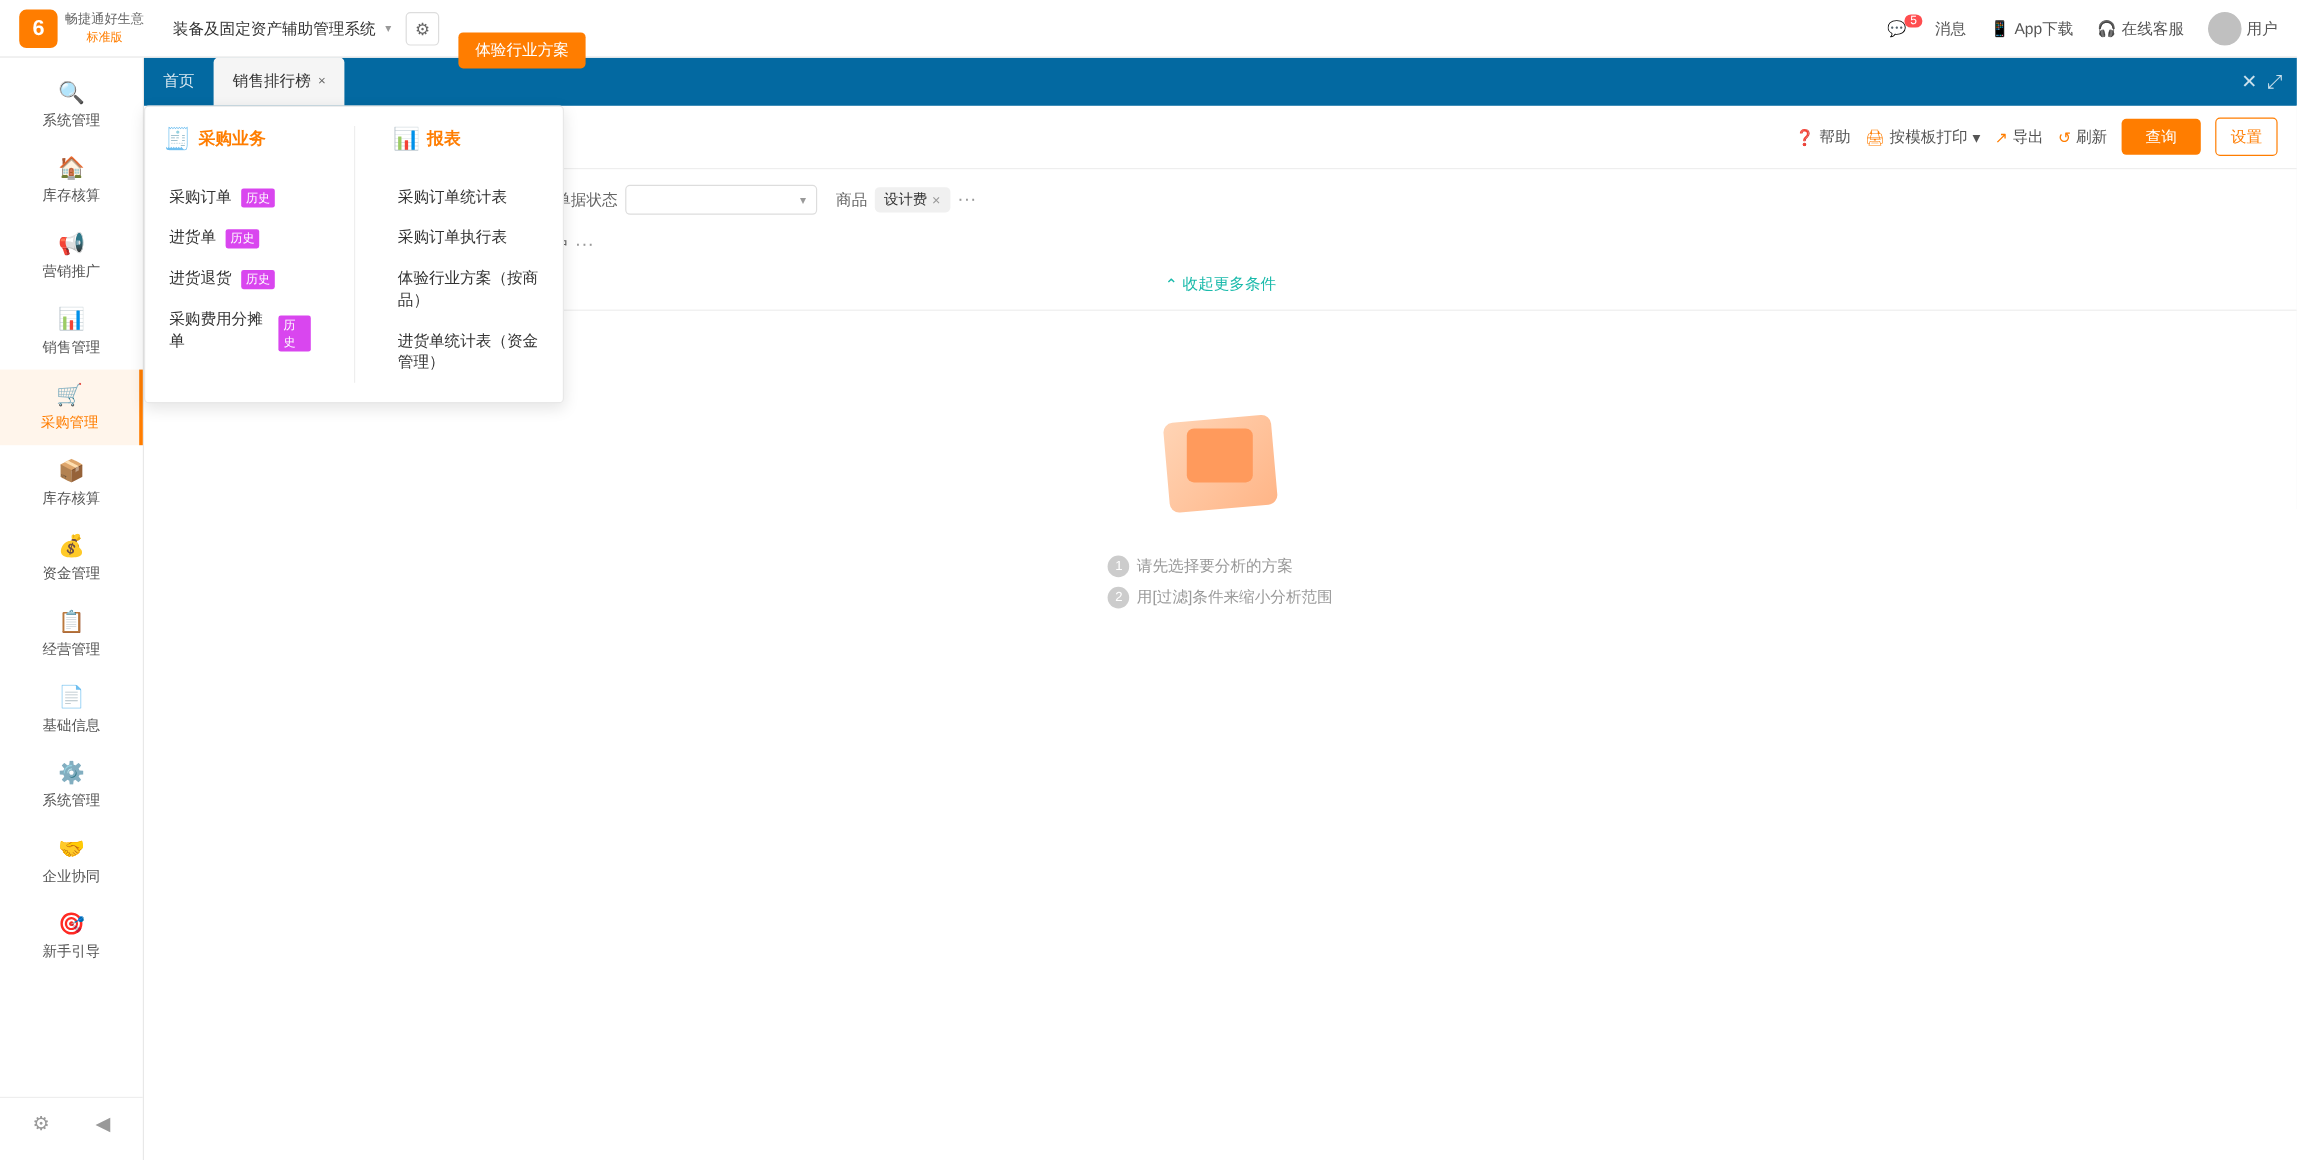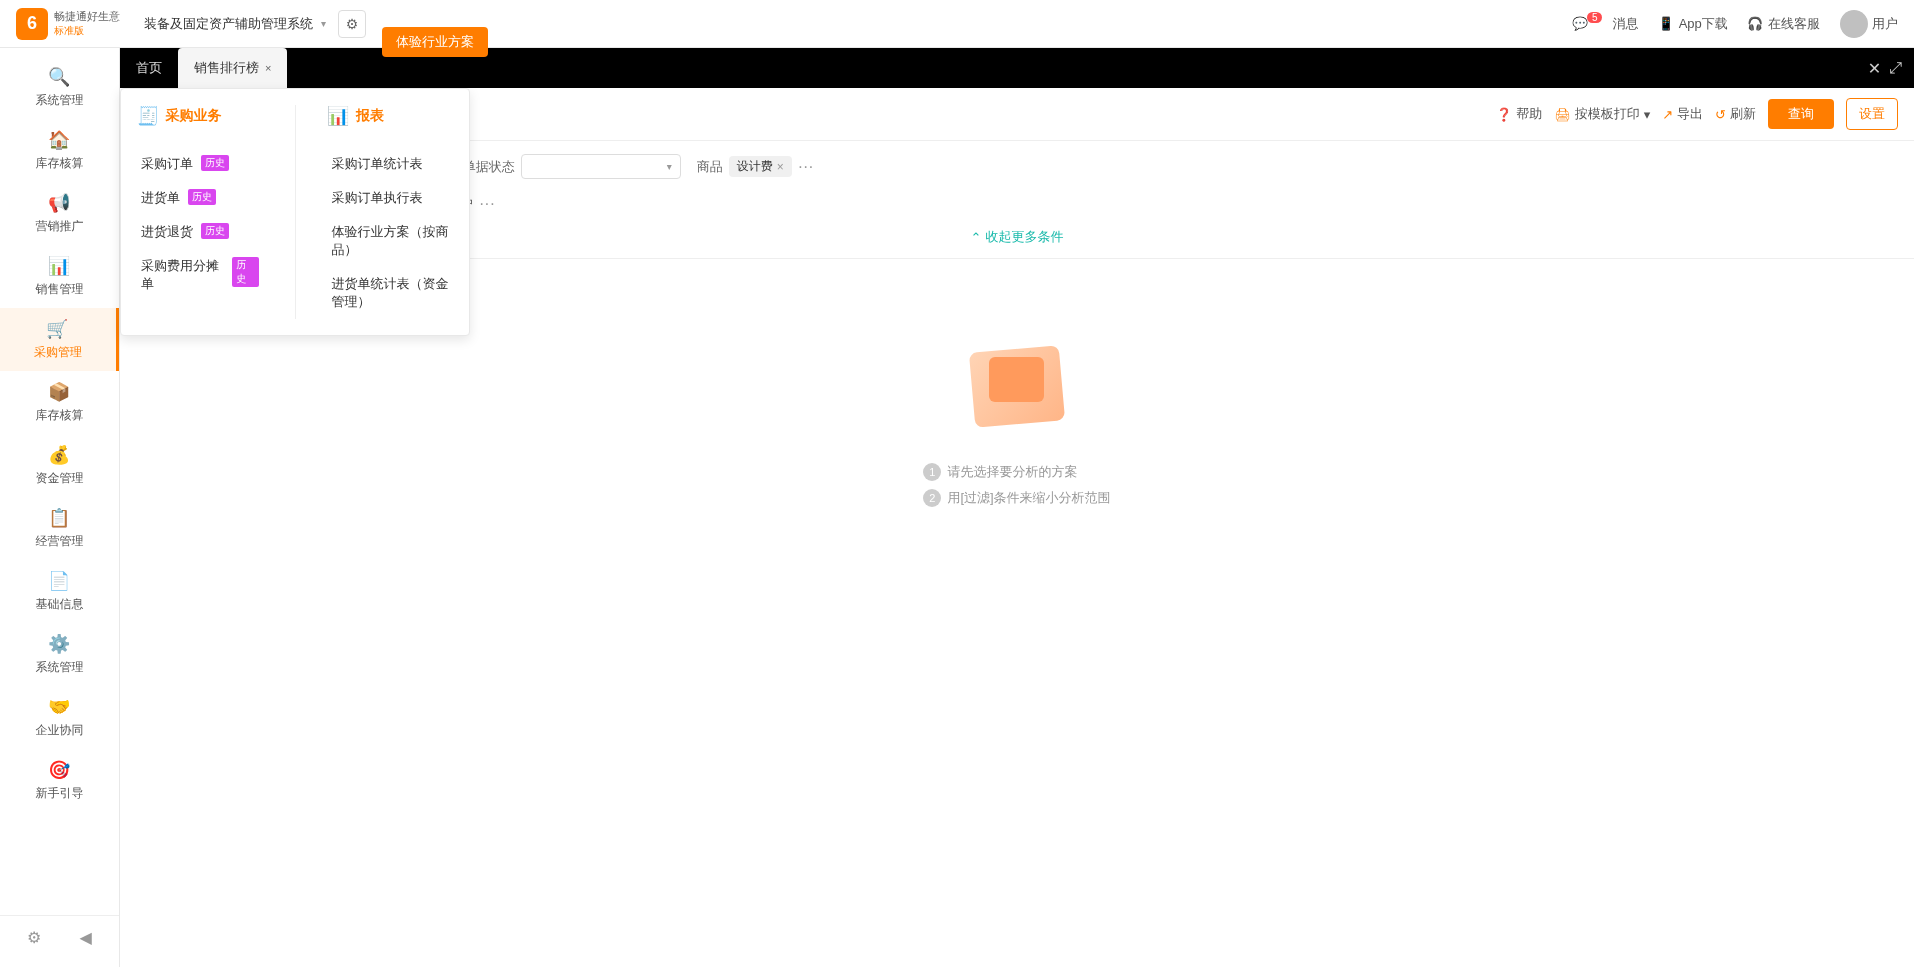--- a/index.html
+++ b/index.html
@@ -24,21 +24,21 @@
       gap: 6px;
     }
     .logo-icon {
       width: 32px; height: 32px;
       background: #ff7d00;
       border-radius: 6px;
       display: flex; align-items: center; justify-content: center;
       color: white; font-size: 18px; font-weight: bold;
     }
     .logo-text { font-size: 11px; color: #666; line-height: 1.3; }
-    .logo-badge { font-size: 10px; color: #ff7d00; }
+    .logo-badge { font-size: 10px; color: #ff7d00; text-align: center; }
     .top-bar-system {
       display: flex; align-items: center; gap: 8px;
       font-size: 13px; color: #333; margin-left: 8px;
     }
     .system-title { font-size: 13px; color: #333; }
     .dropdown-arrow { color: #999; font-size: 10px; cursor: pointer; }
     .gear-btn {
       width: 28px; height: 28px;
       border: 1px solid #ddd; border-radius: 4px;
       display: flex; align-items: center; justify-content: center;
@@ -103,21 +103,21 @@
       padding: 12px 8px;
       border-top: 1px solid #eee;
     }
     .sidebar-bottom-btn { cursor: pointer; color: #999; font-size: 16px; }
 
     
     .tab-bar {
       position: fixed;
       top: 48px; left: 120px; right: 0;
       height: 40px;
-      background: #000000;
+      background: #0369a1;
       display: flex;
       align-items: center;
       z-index: 80;
     }
     .tab-item {
       height: 40px;
       padding: 0 16px;
       display: flex; align-items: center;
       cursor: pointer;
       font-size: 13px;
@@ -264,21 +264,21 @@
     }
     .dropdown-col { flex: 1; }
     .dropdown-col-header {
       display: flex; align-items: center; gap: 6px;
       font-size: 14px; font-weight: bold; color: #ff7d00;
       margin-bottom: 12px;
       padding-bottom: 8px;
     }
     .col-icon { font-size: 18px; }
     .dropdown-menu-item {
-      display: flex; align-items: flex-start;
+      display: flex; align-items: flex-end;
       padding: 8px 4px; cursor: pointer;
       color: #333; font-size: 13px;
       gap: 8px;
     }
     .history-badge {
       background: #d946ef; color: white;
       font-size: 10px; padding: 1px 4px;
       border-radius: 2px;
     }
     .divider-line {

